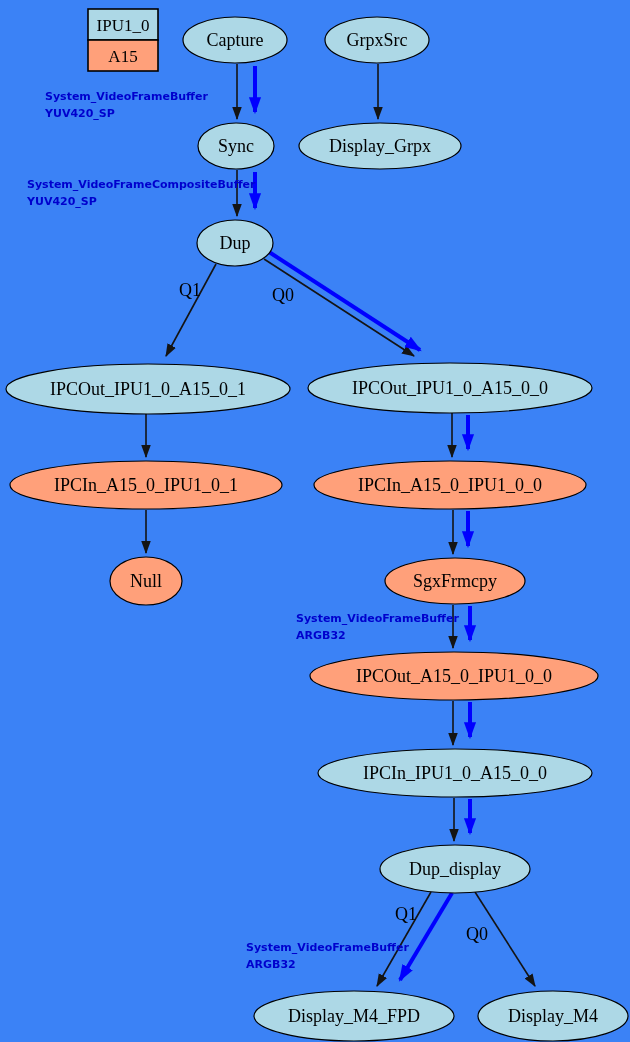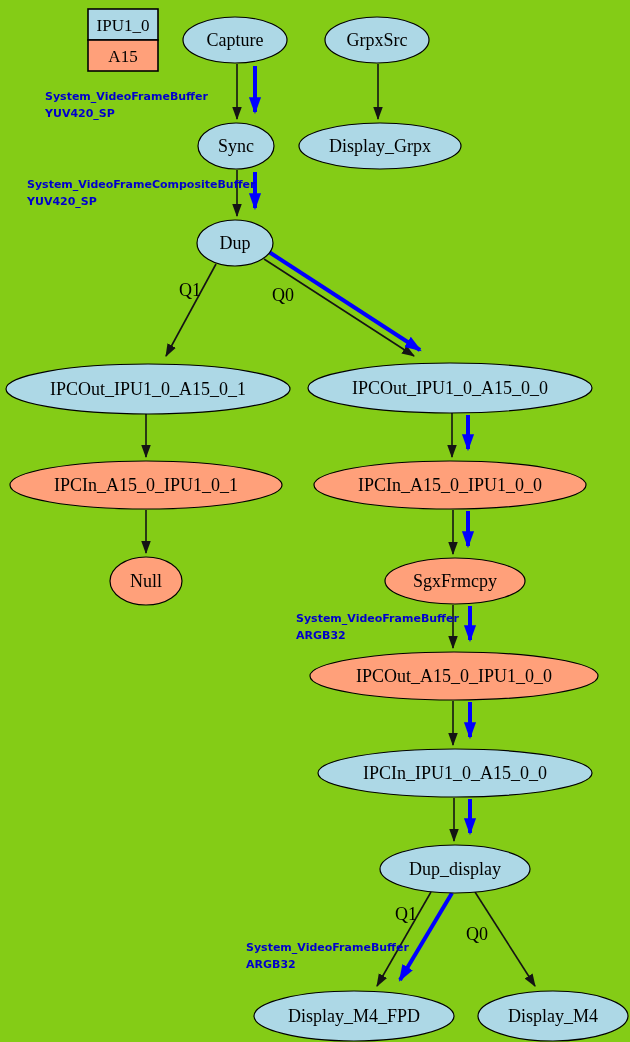--- a/index.html
+++ b/index.html
@@ -5,21 +5,21 @@
   html, body {
     margin: 0;
     padding: 0;
     background: #ffffff;
     font-family: "Liberation Serif", serif;
   }
   .canvas {
     position: relative;
     width: 630px;
     height: 1042px;
-    background: #84cc16;
+    background: #3b82f6;
     overflow: hidden;
   }
   svg { display: block; }
   .node-ellipse { stroke: #000000; stroke-width: 1.2; }
   .node-label {
     font-family: "Liberation Serif", serif;
     font-size: 18px;
     fill: #000000;
     text-anchor: middle;
   }

